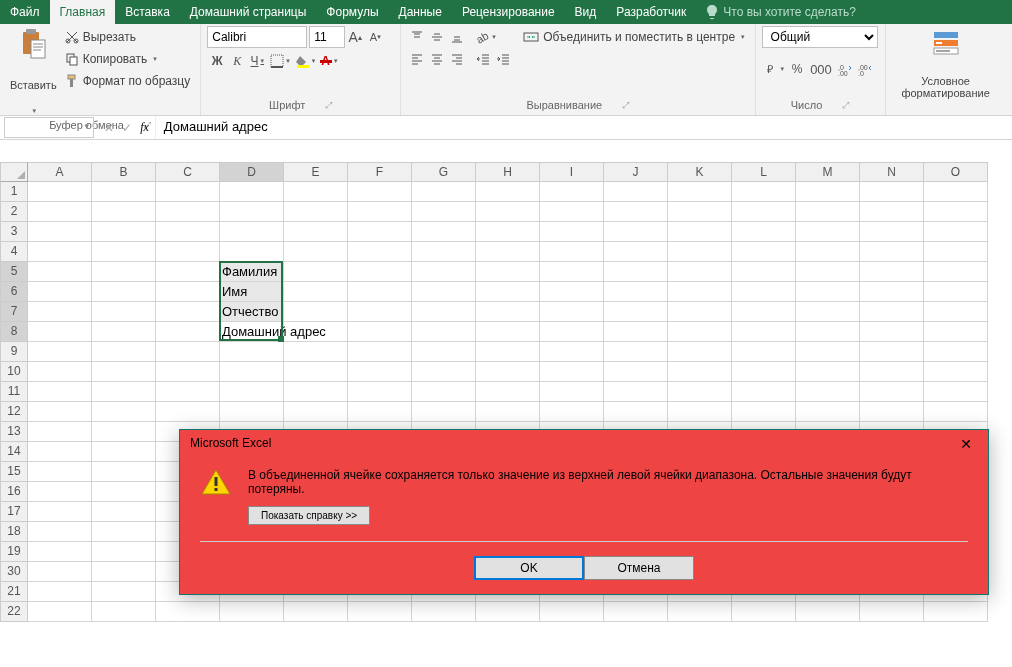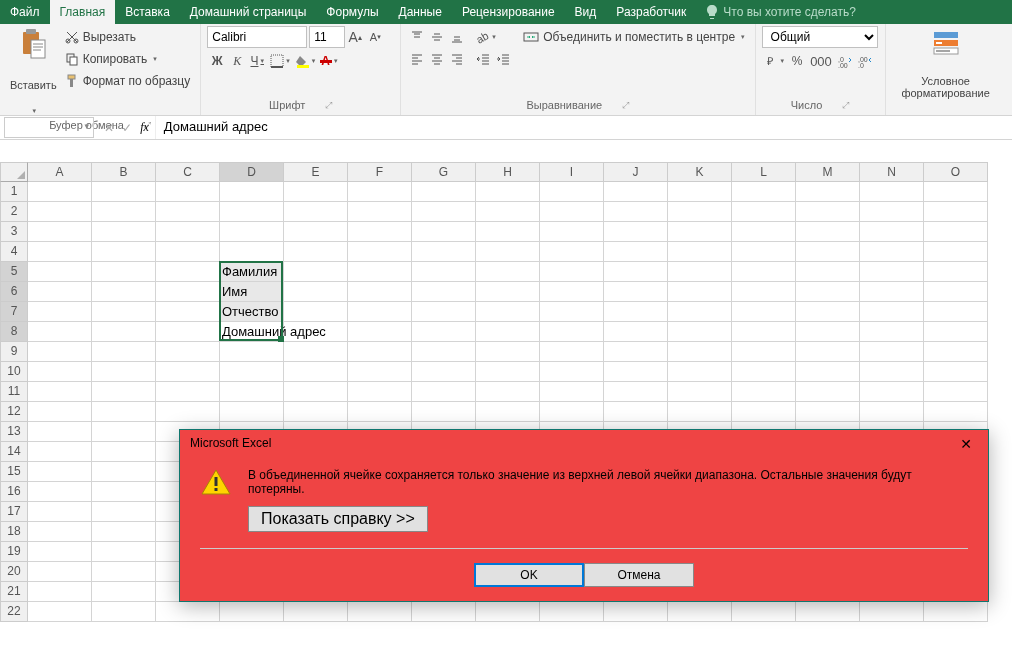--- a/index.html
+++ b/index.html
@@ -58,21 +58,21 @@
 .sel-handle { position: absolute; width: 6px; height: 6px; background: #217346; right: -3px; bottom: -3px; }
 
 
 .dialog { position: absolute; left: 179px; top: 429px; width: 810px; background: #ef4444; border: 1px solid #0f766e; box-shadow: 0 4px 20px rgba(0,0,0,0.3); z-index: 100; }
 .dlg-title { display: flex; justify-content: space-between; padding: 6px 10px; font-size: 12px; }
 .dlg-close { cursor: pointer; font-size: 14px; padding: 0 6px; }
 .dlg-body { padding: 10px 20px; display: flex; gap: 16px; align-items: flex-start; }
 .warn-icon { width: 32px; height: 28px; }
 .dlg-msg { font-size: 12px; flex: 1; }
 .dlg-help { margin-top: 10px; }
-.dlg-help button { border: 1px solid #888; background: #e1e1e1; padding: 3px 12px; font-size: 16px; cursor: pointer; }
+.dlg-help button { border: 1px solid #888; background: #e1e1e1; padding: 3px 12px; font-size: 10px; cursor: pointer; }
 .dlg-sep { border-top: 1px solid #ccc; margin: 6px 20px 0; }
 .dlg-actions { display: flex; justify-content: center; padding: 14px; }
 .dlg-actions button { width: 110px; height: 24px; font-size: 12px; cursor: pointer; border: 1px solid #888; background: #e1e1e1; }
 .dlg-actions button.primary { border: 2px solid #0078d7; background: #e1e1e1; }
 
 .b { font-weight: bold; }
 .i { font-style: italic; font-family: Georgia, serif; }
 .u { text-decoration: underline; }
 .col-h.sel { background: #d3d3d3; }
 </style>
@@ -252,21 +252,21 @@
           </div>
       </div>
     </div>
     <div class="group-label">
         <span>Выравнивание</span>
         <span class="launcher">⤢</span>
       </div>
   </div>
 
   <div class="group" style="width:130px">
-    <div class="group-content vcol" style="gap:2px;width:100%">
+    <div class="group-content vcol" style="gap:10px;width:100%">
       <div class="hflex">
           <select class="font-select" style="width:116px"><option>Общий</option></select>
         </div>
       <div class="hflex">
         <span class="sm-btn">
             <svg width="14" height="14">
               <text x="2" y="11" font-size="11" fill="#555">₽</text>
             </svg>
             <span class="arrow-down">▾</span>
           </span>
@@ -679,21 +679,21 @@
         <div class="cell"></div>
         <div class="cell"></div>
         <div class="cell"></div>
         <div class="cell"></div>
         <div class="cell"></div>
         <div class="cell"></div>
         <div class="cell"></div>
         <div class="cell"></div>
       </div>
       <div class="row">
-        <div class="row-h">20</div>
+        <div class="row-h">30</div>
         <div class="cell"></div>
         <div class="cell"></div>
         <div class="cell"></div>
         <div class="cell"></div>
         <div class="cell"></div>
         <div class="cell"></div>
         <div class="cell"></div>
         <div class="cell"></div>
         <div class="cell"></div>
         <div class="cell"></div>

